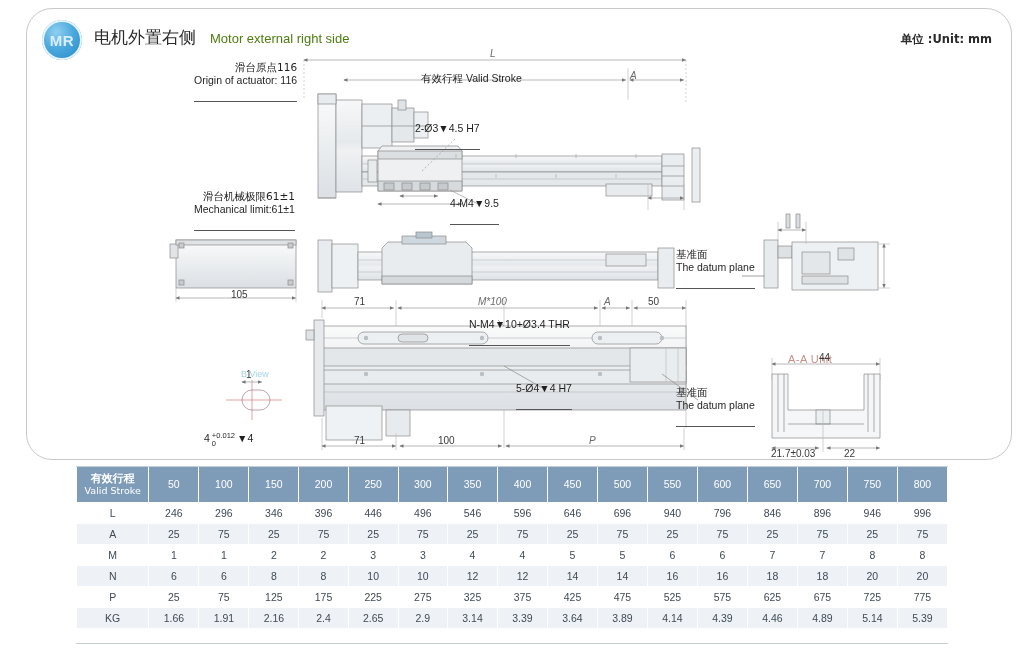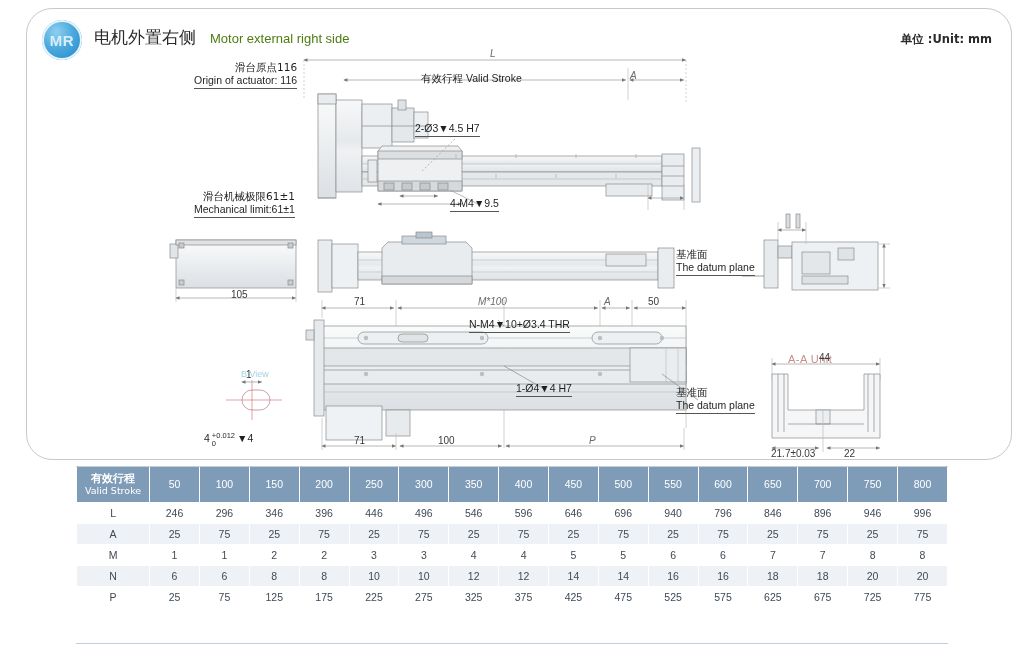--- a/index.html
+++ b/index.html
@@ -29,21 +29,21 @@
   #unit{position:absolute;right:10px;top:12px;font-size:11.5px;color:#2b2b2b;
         font-family:"DejaVu Sans","Liberation Sans",sans-serif;font-weight:bold;}
 
   
   #drawing{position:absolute;left:26px;top:8px;width:986px;height:452px;}
   #drawing svg{display:block;}
 
   
   .anno{position:absolute;font-size:10.5px;line-height:1.25;color:#1f1f1f;white-space:nowrap;}
   .anno .cn{font-family:"DejaVu Sans","Liberation Sans",sans-serif;}
-  .anno.ul{border-bottom:1px solid #555;padding-bottom:1px;}
+  .anno.ul{border-bottom:1px solid #555;padding-bottom:14px;}
   .dim{position:absolute;font-size:10px;color:#3a3a3a;white-space:nowrap;}
   .dim-i{position:absolute;font-size:10px;color:#6a6a6a;white-space:nowrap;font-style:italic;}
   .aaview{position:absolute;font-size:11px;color:#c98f86;white-space:nowrap;letter-spacing:.5px;}
   .vcode{position:absolute;font-size:9px;color:#9fd4e6;white-space:nowrap;}
 
   
   #spec-table{
     position:absolute;left:76px;top:466px;width:872px;
     border-collapse:separate;border-spacing:1px;
     font-size:10.5px;
@@ -304,21 +304,21 @@
     <span class="cn">有效行程</span>
     <span>Valid Stroke</span>
   </div>
 
   <div class="anno ul" style="left:389px;top:114px;">2-Ø3▼4.5 H7</div>
 
   <div class="anno ul" style="left:424px;top:189px;">4-M4▼9.5</div>
 
   <div class="anno ul" style="left:443px;top:310px;">N-M4▼10+Ø3.4 THR</div>
 
-  <div class="anno ul" style="left:490px;top:374px;">1-Ø4▼4 H7</div>
+  <div class="anno ul" style="left:490px;top:374px;">5-Ø4▼4 H7</div>
 
   <div style="position:absolute;left:178px;top:424px;font-size:10.5px;color:#1f1f1f;white-space:nowrap;">
     <span>4</span><span style="display:inline-block;vertical-align:middle;line-height:1;font-size:7.5px;text-align:left;margin:0 2px;">
       <span style="display:block">+0.012</span>
       <span style="display:block">0</span>
     </span><span>▼4</span>
   </div>
   <div class="dim" style="left:220px;top:361px;">1</div>
 
   <div class="vcode" style="left:215px;top:361px;text-align:right;">B View</div>
@@ -455,14 +455,33 @@
         <td>375</td>
         <td>425</td>
         <td>475</td>
         <td>525</td>
         <td>575</td>
         <td>625</td>
         <td>675</td>
         <td>725</td>
         <td>775</td>
       </tr>
+      <tr class="alt">
+        <td class="rowlabel">KG</td>
+        <td>1.66</td>
+        <td>1.91</td>
+        <td>2.16</td>
+        <td>2.4</td>
+        <td>2.65</td>
+        <td>2.9</td>
+        <td>3.14</td>
+        <td>3.39</td>
+        <td>3.64</td>
+        <td>3.89</td>
+        <td>4.14</td>
+        <td>4.39</td>
+        <td>4.46</td>
+        <td>4.89</td>
+        <td>5.14</td>
+        <td>5.39</td>
+      </tr>
     </tbody>
 </table>
 
 </body></html>

